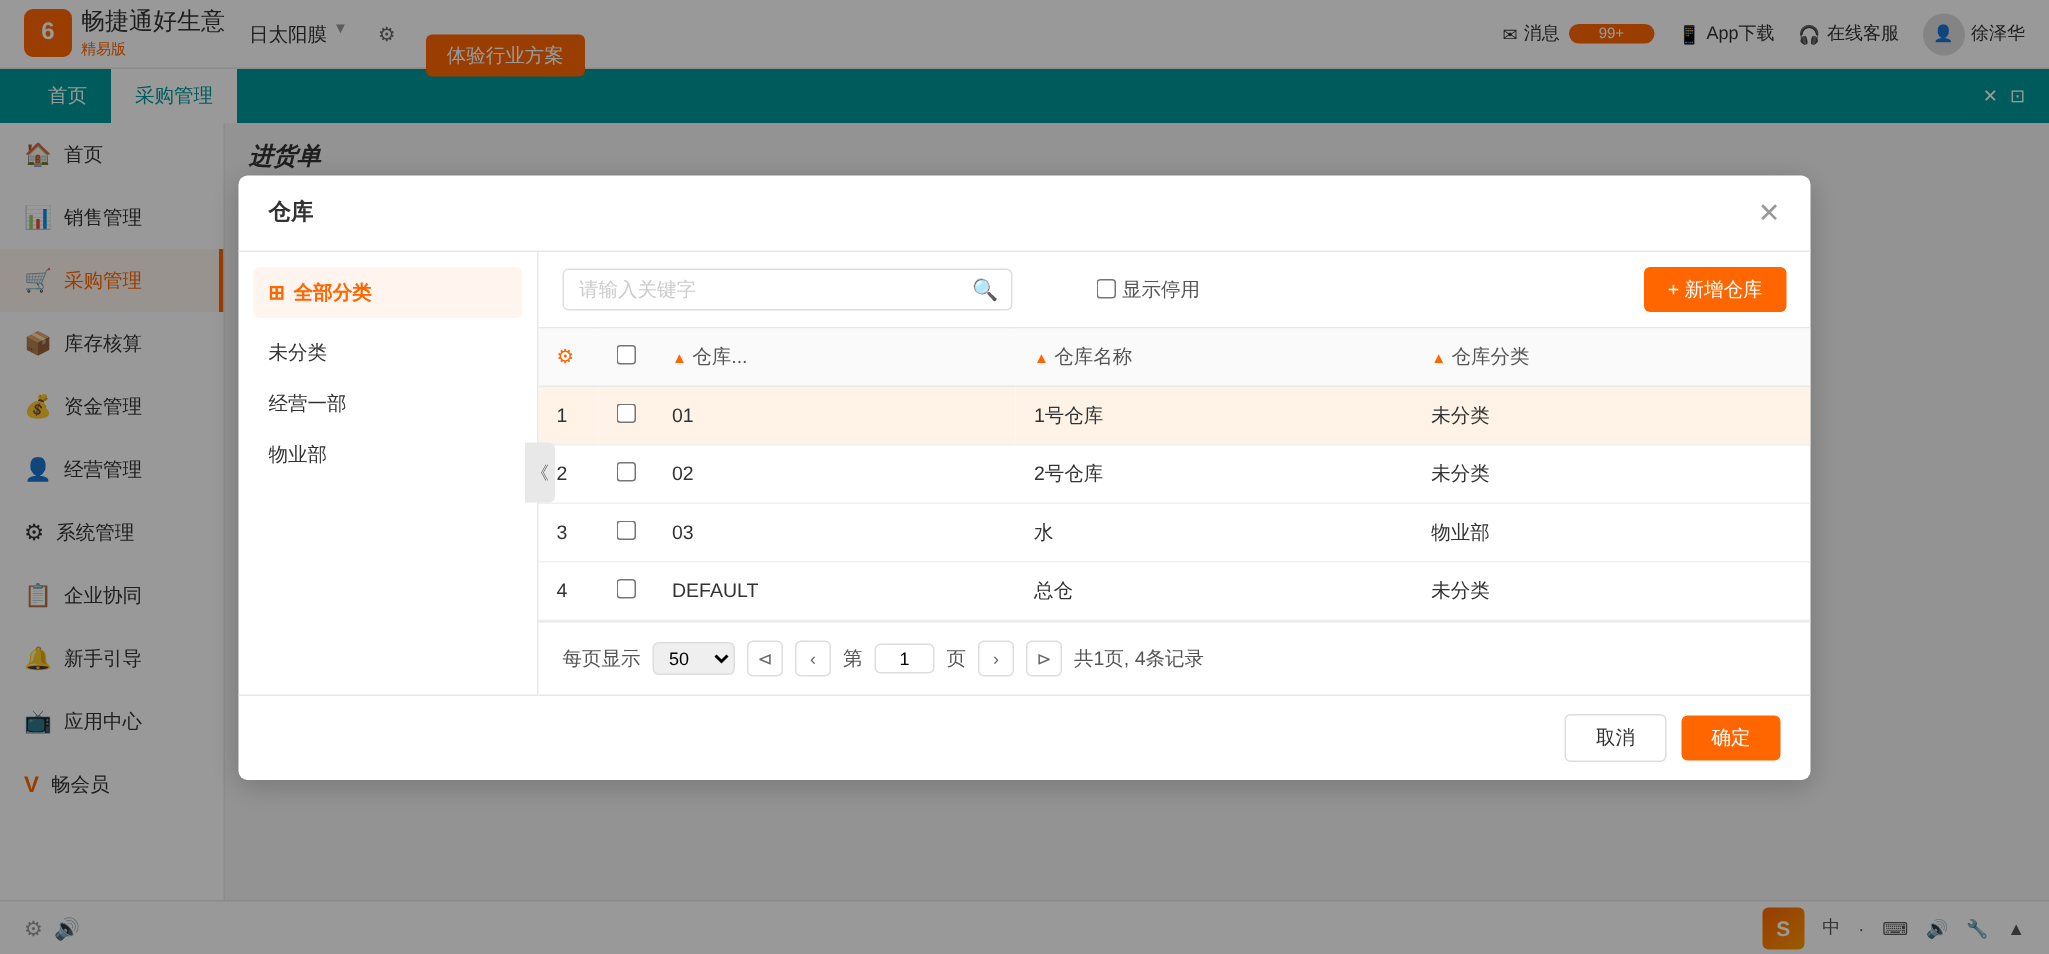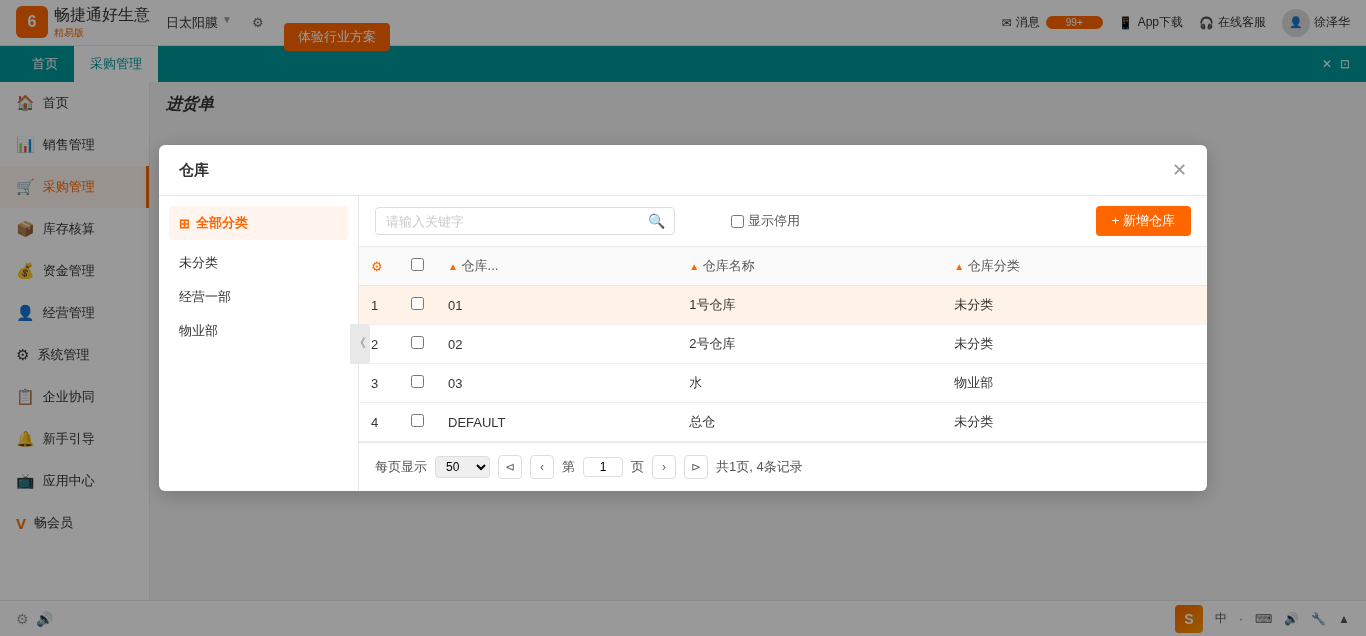--- a/index.html
+++ b/index.html
@@ -630,20 +630,24 @@
           <span>第</span>
           <input class="page-input" type="text" value="1" style="">
           <span>页</span>
           <button class="page-btn">›</button>
           <button class="page-btn">⊳</button>
           <span>共1页, 4条记录</span>
         </div>
       </div>
     </div>
 
+    <div class="dialog-footer">
+      <button class="cancel-btn">取消</button>
+      <button class="confirm-btn">确定</button>
+    </div>
   </div>
 </div>
 
 <div class="bottom-bar">
   <div class="bottom-left">
     <div style="color:#999;font-size:14px;">⚙</div>
     <div style="color:#999;font-size:14px;">🔊</div>
   </div>
   <div class="bottom-right">
     <div class="s-logo">S</div>

